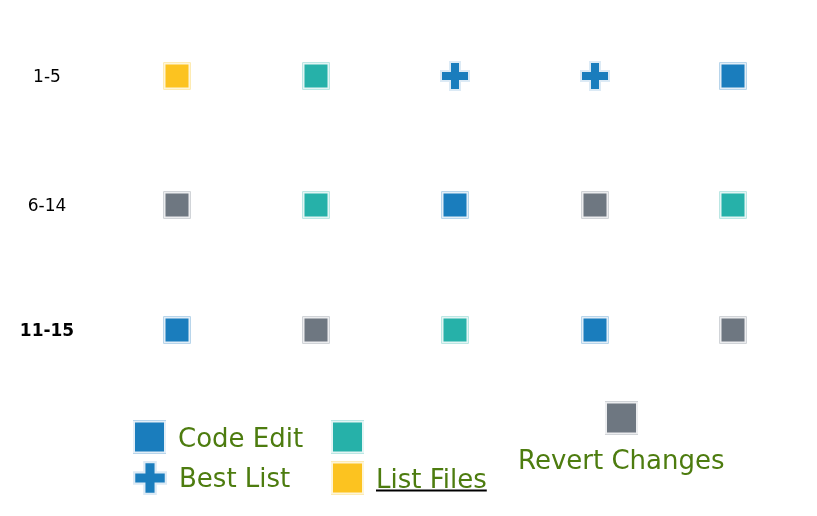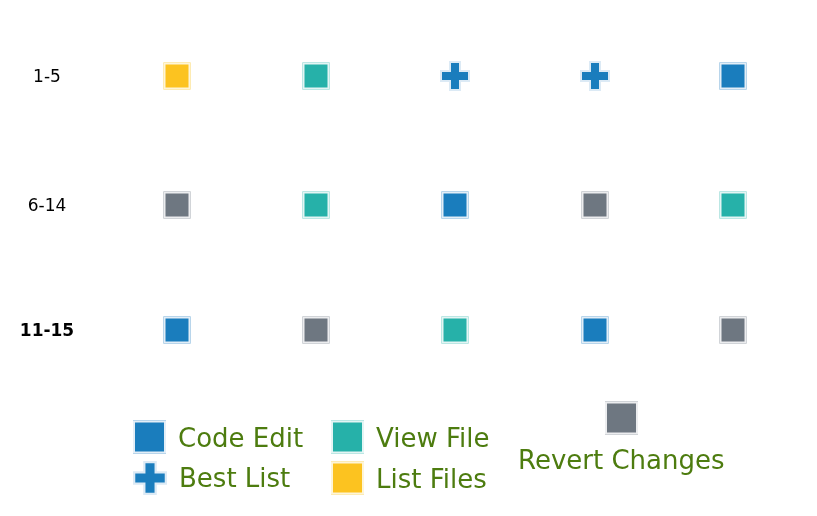--- a/index.html
+++ b/index.html
@@ -90,30 +90,29 @@
       <div class="marker marker-square" style="background: rgb(26, 125, 189); border-color: rgb(227, 238, 247); left: 595px; top: 330px;"></div>
       <div class="marker marker-square" style="background: rgb(110, 119, 129); border-color: rgb(236, 237, 239); left: 733px; top: 330px;"></div>
     </div>
   <div id="legend">
       <div class="legend-item" style="left: 133px; top: 437px;">
         <div class="legend-square" style="background: rgb(26, 125, 189); border-color: rgb(227, 238, 247);"></div>
         <span class="legend-label">Code Edit</span>
       </div>
       <div class="legend-item" style="left: 331px; top: 437px;">
         <div class="legend-square" style="background: rgb(38, 177, 169); border-color: rgb(228, 245, 244);"></div>
-        <span class="legend-label">View File</span>
       </div>
       <div class="legend-item" style="left: 518px; top: 437px; flex-direction: column;">
         <div class="legend-square" style="background: rgb(110, 119, 129); border-color: rgb(236, 237, 239);"></div>
         <span class="legend-label">Revert Changes</span>
       </div>
       <div class="legend-item" style="left: 133px; top: 478px;">
         <svg width="34" height="34" viewBox="0 0 30 30" class="plus-icon">
           <path d="M10 1 H20 V10 H29 V20 H20 V29 H10 V20 H1 V10 H10 Z" fill="#1A7DBD" stroke="#DCEAF5" stroke-width="2"></path>
         </svg>
         <span class="legend-label">Best List</span>
       </div>
-      <div class="legend-item" style="left: 331px; top: 478px;">
+      <div class="legend-item" style="left: 331px; top: 478px; text-decoration: underline;">
         <div class="legend-square" style="background: rgb(252, 195, 32); border-color: rgb(254, 245, 216);"></div>
         <span class="legend-label">List Files</span>
       </div>
     </div>
 </div>
 
 </body></html>

